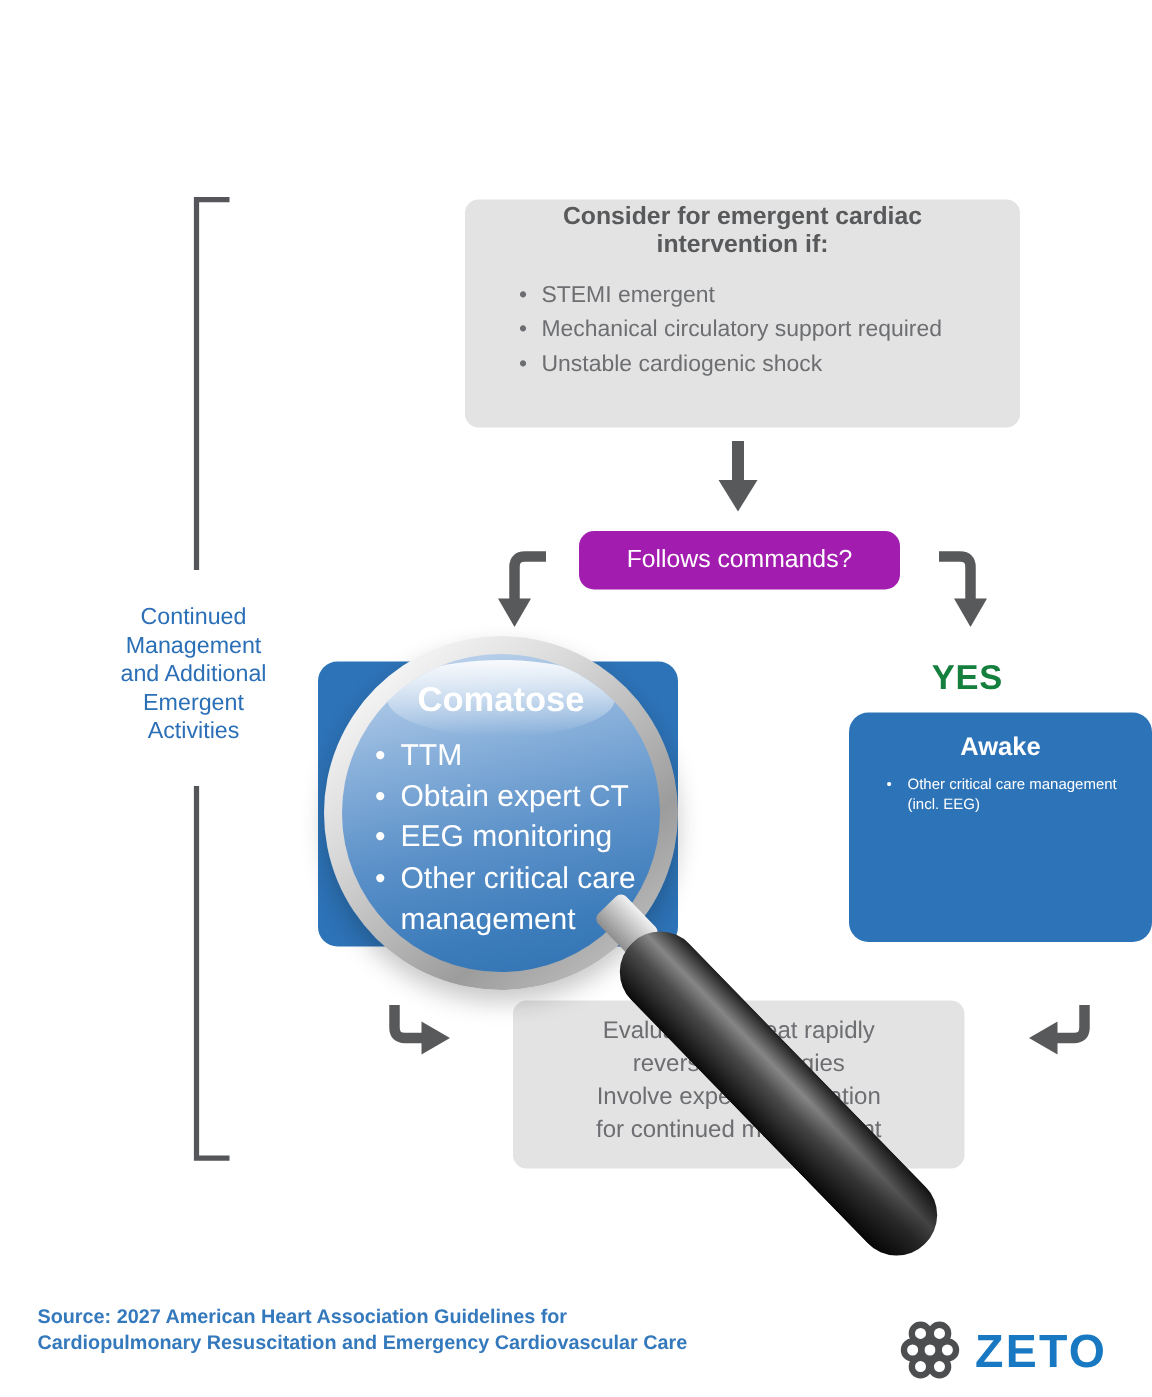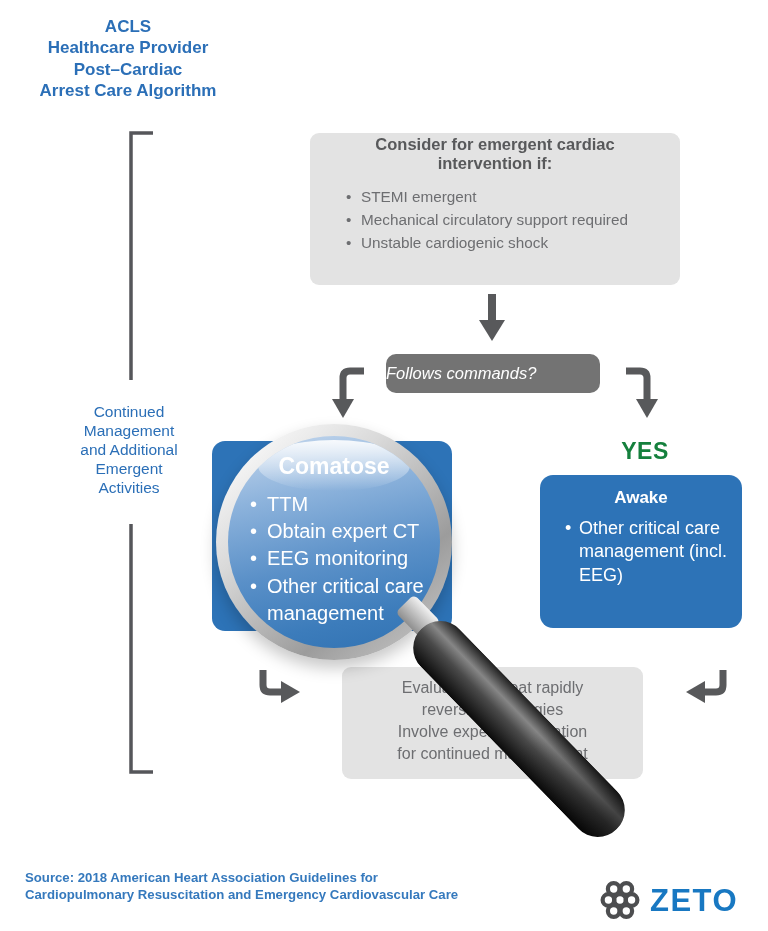--- a/index.html
+++ b/index.html
@@ -21,29 +21,29 @@
   .box{position:absolute;box-sizing:border-box;}
   .gray-box{background:#e3e3e3;border-radius:9px;}
   .blue-box{background:#2d73b7;border-radius:13px;color:#ffffff;}
 
   .consider-box{left:310px;top:133px;width:370px;height:152px;padding-top:2px;}
   .consider-heading{text-align:center;color:#58595b;font-size:16.5px;font-weight:bold;line-height:1.18;}
   .consider-box ul{margin:12px 0 0 0;padding:0 0 0 36px;list-style:none;}
   .consider-box li{position:relative;color:#6d6e71;font-size:15.3px;line-height:1.5;padding-left:15px;}
   .consider-box li::before{content:"\2022";position:absolute;left:0;top:0;}
 
-  .pill{left:386px;top:354px;width:214px;height:39px;background:#737373;border-radius:10px;
-        color:#ffffff;font-size:16.5px;line-height:39px;font-style:italic;}
+  .pill{left:386px;top:354px;width:214px;height:39px;background:#a21caf;border-radius:10px;
+        color:#ffffff;font-size:16.5px;text-align:center;line-height:39px;}
 
   .comatose-box{left:212px;top:441px;width:240px;height:190px;}
 
-  .awake-box{left:540px;top:475px;width:202px;height:153px;padding-top:13px;}
+  .awake-box{left:566px;top:475px;width:202px;height:153px;padding-top:13px;}
   .awake-heading{text-align:center;font-size:17px;font-weight:bold;}
   .awake-box ul{margin:9px 0 0 0;padding:0 10px 0 25px;list-style:none;}
-  .awake-box li{position:relative;font-size:18px;line-height:1.3;padding-left:14px;}
+  .awake-box li{position:relative;font-size:10px;line-height:1.3;padding-left:14px;}
   .awake-box li::before{content:"\2022";position:absolute;left:0;top:0;}
 
   .evaluate-box{left:342px;top:667px;width:301px;height:112px;padding-top:10px;
         text-align:center;color:#6d6e71;font-size:16px;line-height:1.38;}
 
   
   .lens-rim{position:absolute;left:216px;top:424px;width:236px;height:236px;border-radius:50%;
         background:linear-gradient(140deg,#ffffff 5%,#d9d9d9 35%,#9c9c9c 70%,#cfcfcf 100%);
         box-shadow:0 8px 16px rgba(0,0,0,.22);z-index:5;}
   .lens-inner{position:absolute;left:228px;top:436px;width:212px;height:212px;border-radius:50%;
@@ -101,24 +101,20 @@
       <path d="M263 670 V685 Q263 692 270 692 H283" fill="none" stroke="#58595b" stroke-width="7"></path>
       <polygon points="281,681 281,703 300,692" fill="#58595b"></polygon>
     </g>
 
     <g>
       <path d="M723 670 V685 Q723 692 716 692 H703" fill="none" stroke="#58595b" stroke-width="7"></path>
       <polygon points="705,681 705,703 686,692" fill="#58595b"></polygon>
     </g>
   </svg>
 
-  <div class="title pre">ACLS
-Healthcare Provider
-Post–Cardiac
-Arrest Care Algorithm</div>
   <div class="side-label pre">Continued
 Management
 and Additional
 Emergent
 Activities</div>
 
   <div class="box gray-box consider-box">
     <div class="consider-heading pre">Consider for emergent cardiac
 intervention if:</div>
     <ul>
@@ -155,21 +151,21 @@
       <li>TTM</li>
       <li>Obtain expert CT</li>
       <li>EEG monitoring</li>
       <li>Other critical care management</li>
     </ul>
     <div class="lens-gloss"></div>
   </div>
   <div class="ferrule"></div>
   <div class="handle"></div>
 
-  <div class="source pre">Source: 2018 American Heart Association Guidelines for
+  <div class="source pre">Source: 2027 American Heart Association Guidelines for
 Cardiopulmonary Resuscitation and Emergency Cardiovascular Care</div>
 
   <div class="logo">
     <svg width="44" height="40" viewBox="0 0 38 38">
       <g fill="none" stroke="#4d4e50" stroke-width="4">
         <circle cx="13" cy="8.5" r="5.5"></circle>
         <circle cx="25" cy="8.5" r="5.5"></circle>
         <circle cx="8" cy="19" r="5.5"></circle>
         <circle cx="19" cy="19" r="5.5"></circle>
         <circle cx="30" cy="19" r="5.5"></circle>

